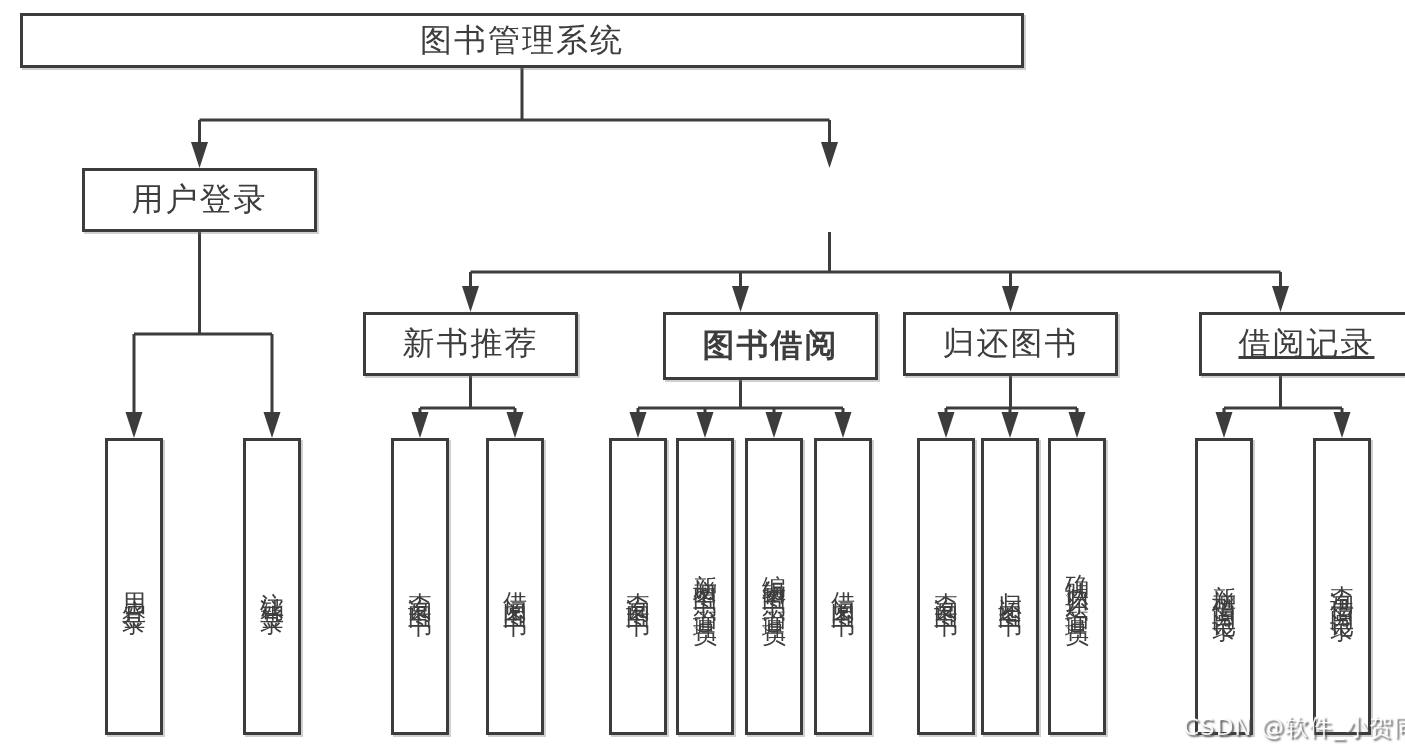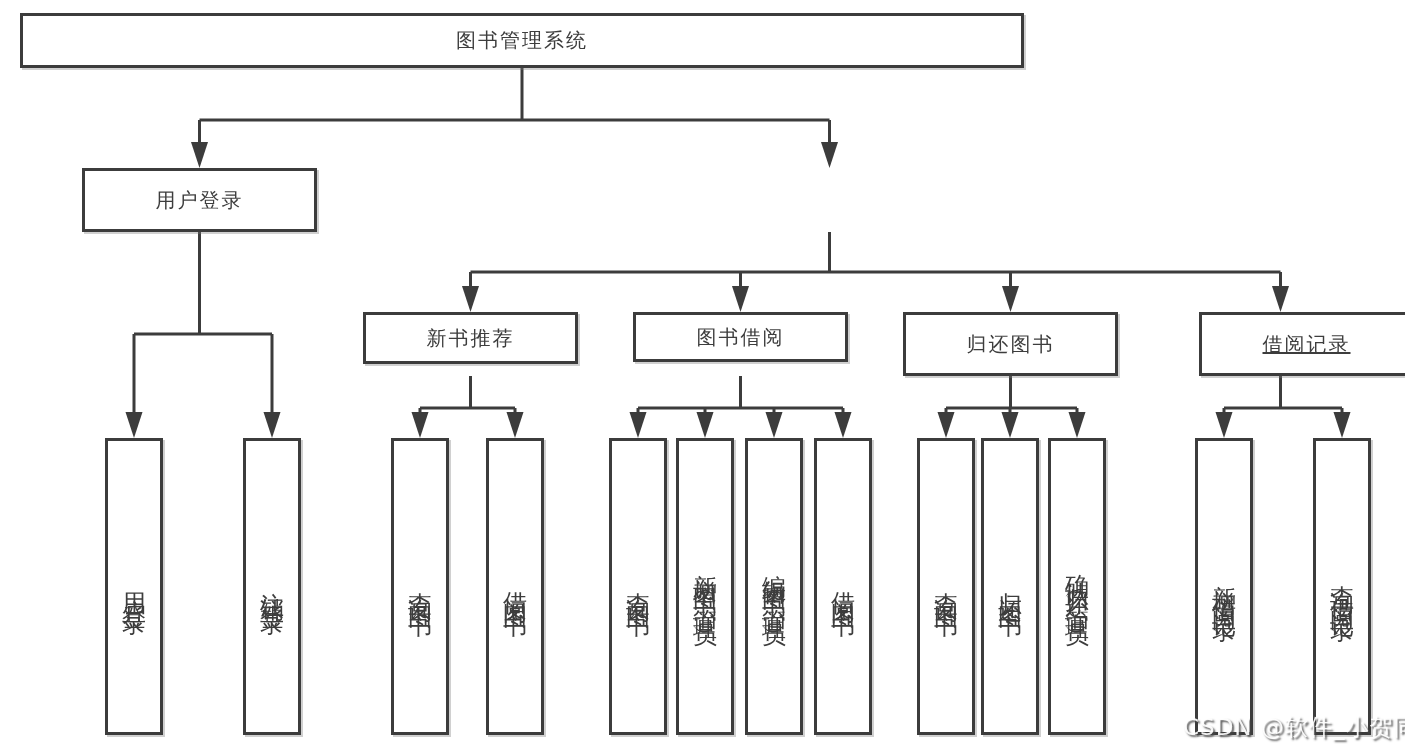--- a/index.html
+++ b/index.html
@@ -21,21 +21,21 @@
   .node{
     position:absolute;
     box-sizing:border-box;
     background:var(--bg);
     border:3px solid var(--line);
     display:flex;align-items:center;justify-content:center;
     color:var(--text);
     box-shadow:2px 2px 0 rgba(120,120,120,0.35);
     z-index:2;
   }
-  .node.h{font-size:20px;letter-spacing:2px;white-space:nowrap;}
+  .node.h{font-size:32px;letter-spacing:2px;white-space:nowrap;}
   .node.v span{
     writing-mode:vertical-rl;
     text-orientation:mixed;
     font-size:24px;
     letter-spacing:7px;
     line-height:1;
     white-space:nowrap;
   }
   .watermark{
     position:absolute;
@@ -86,22 +86,22 @@
 
     <path d="M1280.5 376 V408 M1224 408 H1342 M1224 408 V414 M1342 408 V414"></path>
     <polygon points="1215.5,412 1232.5,412 1224,438"></polygon>
     <polygon points="1333.5,412 1350.5,412 1342,438"></polygon>
   </svg>
 
   <div class="node h" style="left:20px;top:13px;width:1004px;height:55px;">图书管理系统</div>
 
   <div class="node h" style="left:82px;top:168px;width:235px;height:64px;">用户登录</div>
 
-  <div class="node h" style="left:363px;top:312px;width:215px;height:52px;text-align:center;">新书推荐</div>
-  <div class="node h" style="left:633px;top:312px;width:215px;height:50px;">图书借阅</div>
+  <div class="node h" style="left:363px;top:312px;width:215px;height:64px;text-align:center;">新书推荐</div>
+  <div class="node h" style="left:663px;top:312px;width:215px;height:68px;font-weight:bold;">图书借阅</div>
   <div class="node h" style="left:903px;top:312px;width:215px;height:64px;">归还图书</div>
   <div class="node h" style="left:1199px;top:312px;width:215px;height:64px;text-decoration:underline;">借阅记录</div>
 
   <div class="node v" style="left:105px;top:438px;width:58px;height:297px;">
     <span>用户登录</span>
   </div>
   <div class="node v" style="left:243px;top:438px;width:58px;height:297px;">
     <span>注销登录</span>
   </div>
 

